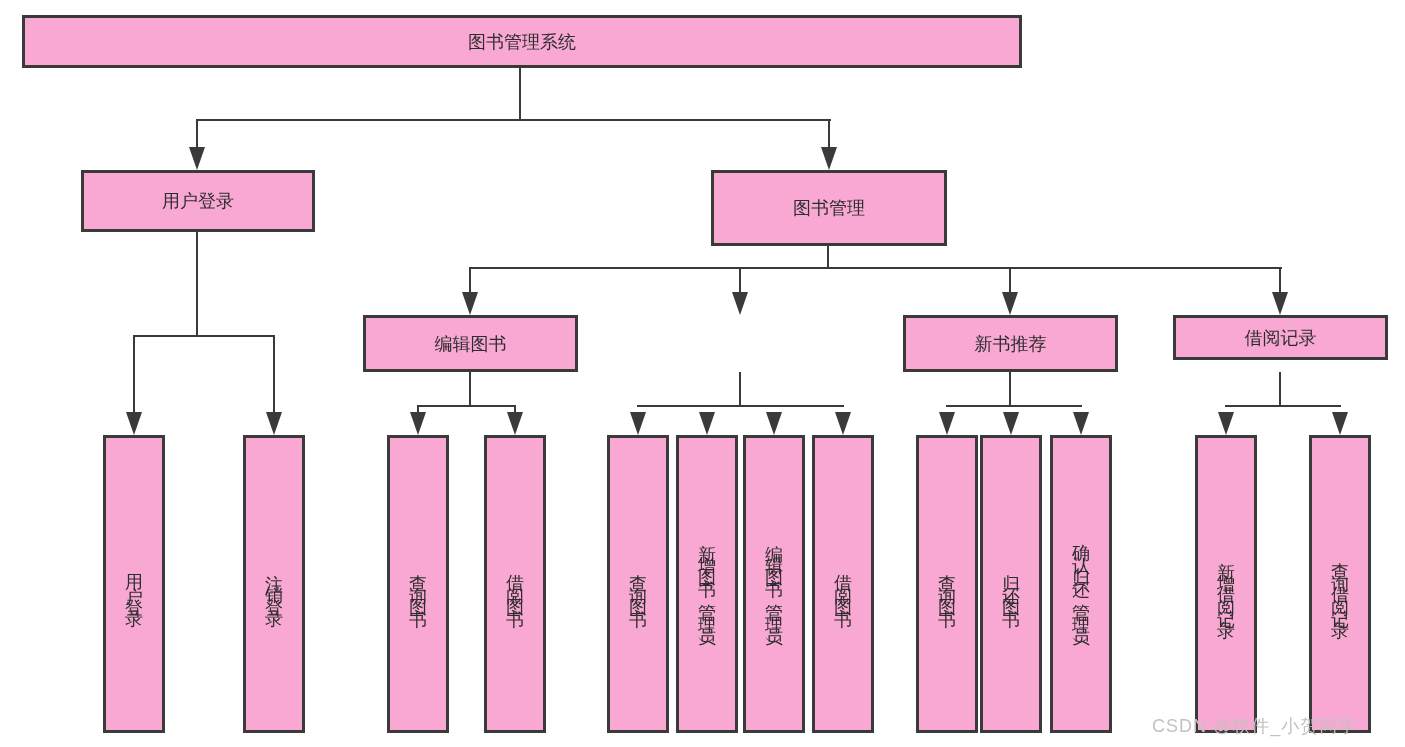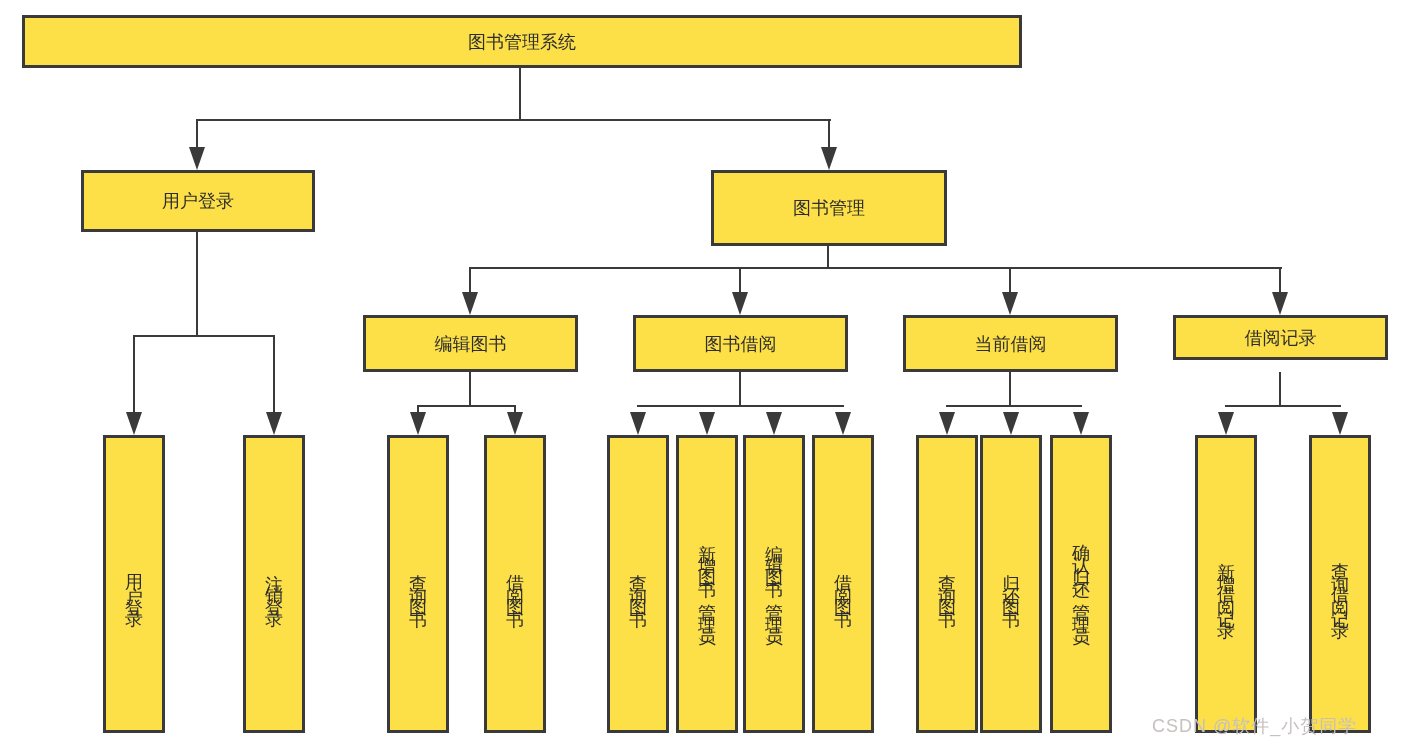--- a/index.html
+++ b/index.html
@@ -1,21 +1,21 @@
 <!DOCTYPE html>
 <html><head>
 <meta charset="utf-8">
 <style>
   html,body{margin:0;padding:0;background:#ffffff;}
   .canvas{
     position:relative;width:1405px;height:747px;background:#ffffff;overflow:hidden;
     font-family:"Liberation Sans","DejaVu Sans",sans-serif;color:#2d2d2d;
   }
   .box{
-    position:absolute;border:3px solid #3a3a3a;background:#fde047;
+    position:absolute;border:3px solid #3a3a3a;background:#f9a8d4;
     display:flex;align-items:center;justify-content:center;
     font-size:18px;box-sizing:border-box;z-index:2;
   }
   .vbox span{
     writing-mode:vertical-rl;text-orientation:mixed;
     letter-spacing:12px;line-height:1;white-space:nowrap;
   }
   .vline,.hline{position:absolute;background:#3a3a3a;z-index:1;}
   .arrow{
     position:absolute;width:0;height:0;z-index:1;
@@ -39,25 +39,22 @@
   <div class="box" style="left:81px;top:170px;width:234px;height:62px;">
     <span>用户登录</span>
   </div>
   <div class="box" style="left:711px;top:170px;width:236px;height:76px;">
     <span>图书管理</span>
   </div>
 
   <div class="box" style="left:363px;top:315px;width:215px;height:57px;">
     <span>编辑图书</span>
   </div>
-  <div class="box" style="left:633px;top:315px;width:215px;height:57px;">
-    <span>图书借阅</span>
-  </div>
   <div class="box" style="left:903px;top:315px;width:215px;height:57px;">
-    <span>当前借阅</span>
+    <span>新书推荐</span>
   </div>
   <div class="box" style="left:1173px;top:315px;width:215px;height:45px;">
     <span>借阅记录</span>
   </div>
 
   <div class="box vbox" style="left:103px;top:435px;width:62px;height:298px;">
     <span>用户登录</span>
   </div>
   <div class="box vbox" style="left:243px;top:435px;width:62px;height:298px;">
     <span>注销登录</span>

